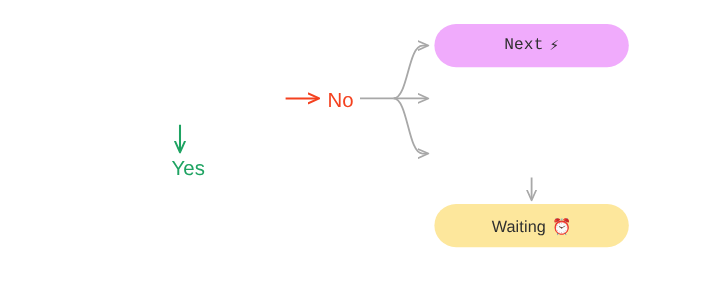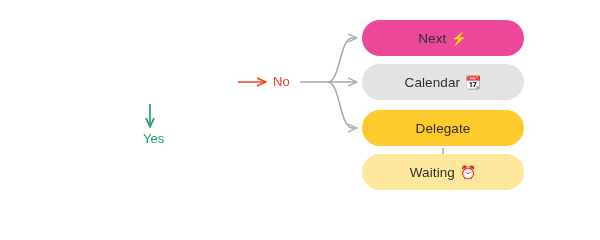--- a/index.html
+++ b/index.html
@@ -53,47 +53,48 @@
     width: 160px;
     height: 40px;
     background: #bfe0f8;
     border-radius: 20px;
   }
   .node-next {
     left: 362px;
     top: 20px;
     width: 162px;
     height: 36px;
-    background: #ec4899;
+    background: #f0abfc;
+    font-family: Liberation Mono, monospace;
   }
   .node-calendar {
     left: 362px;
     top: 64px;
     width: 162px;
     height: 36px;
     background: #e3e3e3;
   }
   .node-delegate {
     left: 362px;
     top: 110px;
     width: 162px;
     height: 36px;
     background: #fdcb2c;
   }
   .node-waiting {
     left: 362px;
-    top: 154px;
+    top: 170px;
     width: 162px;
     height: 36px;
     background: #fde79c;
   }
 
   .edge-label {
     position: absolute;
-    font-size: 13px;
+    font-size: 17px;
     white-space: nowrap;
   }
   .label-yes {
     left: 143px;
     top: 131px;
     color: #1ea362;
   }
   .label-no {
     left: 273px;
     top: 74px;
@@ -132,28 +133,21 @@
 
     <line x1="443" y1="148" x2="443" y2="166" stroke="#a8a8a8" stroke-width="1.5" marker-end="url(#arrow-gray)"></line>
   </svg>
 
 
   <div class="node node-next">
     <span>Next</span>
     <span class="emoji">⚡</span>
   </div>
 
-  <div class="node node-calendar">
-    <span>Calendar</span>
-    <span class="emoji">📆</span>
-  </div>
 
-  <div class="node node-delegate">
-    <span>Delegate</span>
-  </div>
 
   <div class="node node-waiting">
     <span>Waiting</span>
     <span class="emoji">⏰</span>
   </div>
 
   <div class="edge-label label-yes">Yes</div>
 
   <div class="edge-label label-no">No</div>
 

